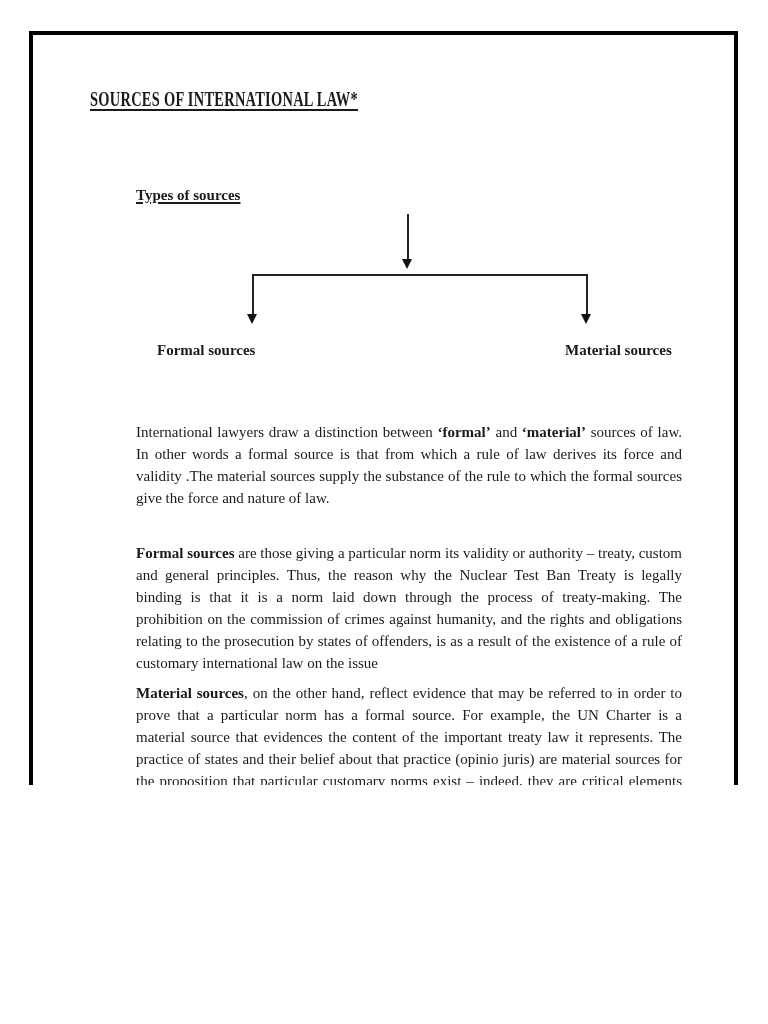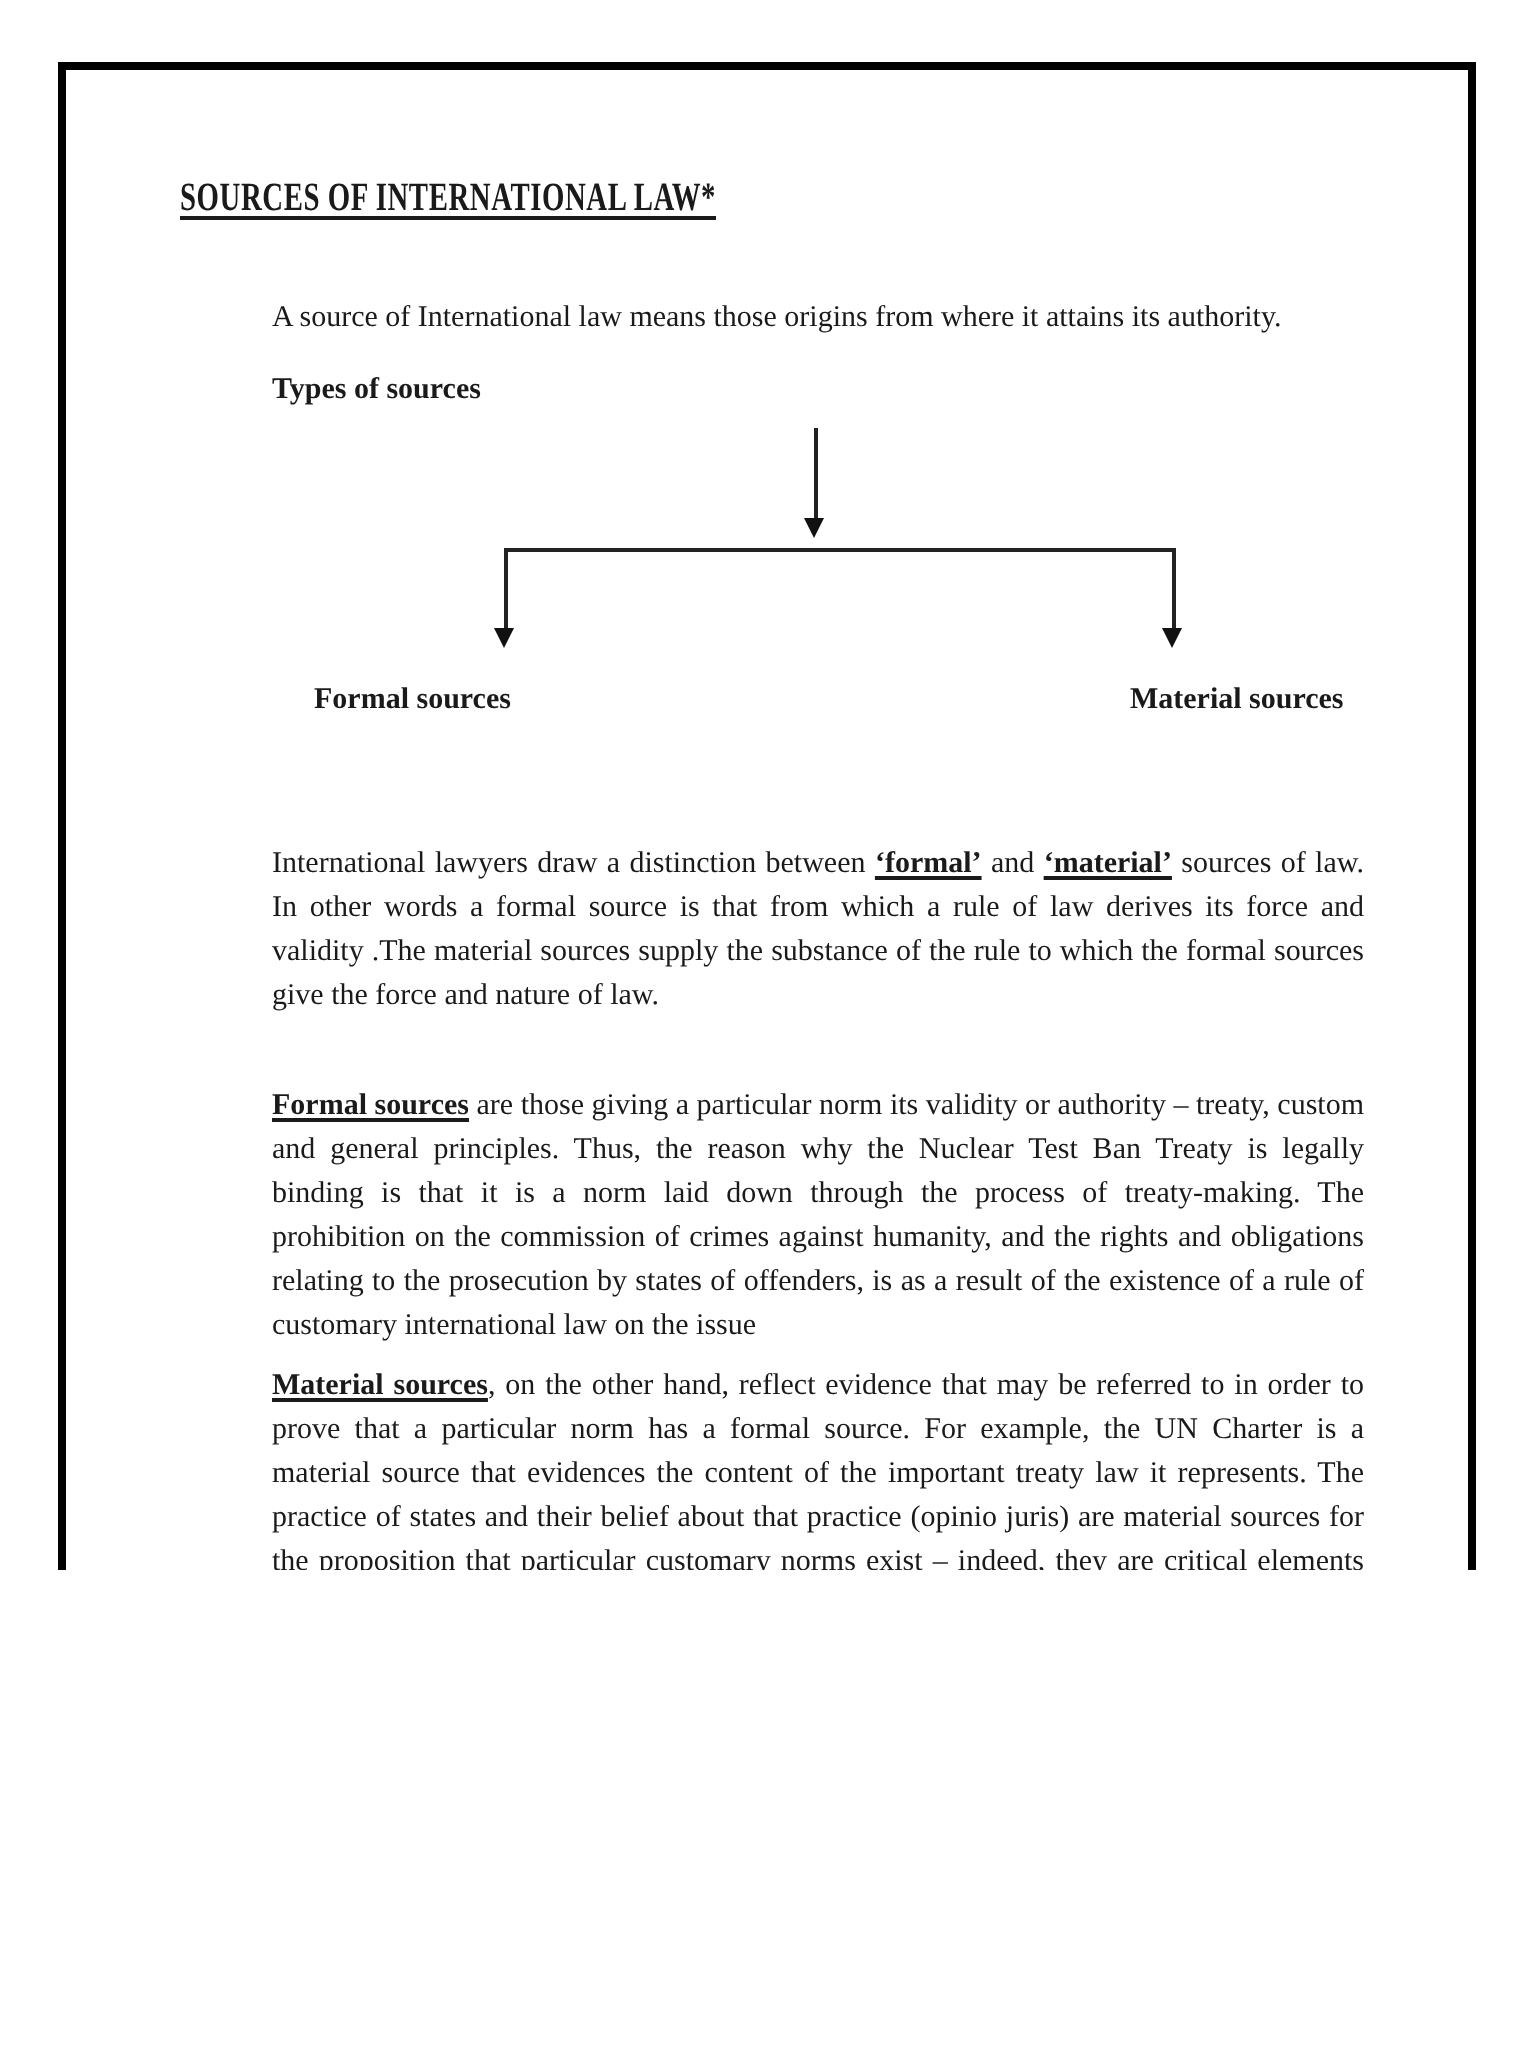--- a/index.html
+++ b/index.html
@@ -42,20 +42,21 @@
     line-height: 22px;
     white-space: nowrap;
   }
   .types-heading {
     position: absolute;
     left: 136px; top: 184px;
     margin: 0;
     font-size: 15px;
     font-weight: bold;
     line-height: 22px;
+    text-decoration: underline;
     text-decoration-thickness: 1.5px;
     text-underline-offset: 2px;
   }
   .vline { position: absolute; width: 1.5px; background: #222222; }
   .hline { position: absolute; height: 1.5px; background: #222222; }
   .arrowhead {
     position: absolute;
     width: 0; height: 0;
     border-left: 5.5px solid transparent;
     border-right: 5.5px solid transparent;
@@ -85,21 +86,20 @@
     margin: 0;
     font-size: 15px;
     line-height: 22px;
     text-align: justify;
   }
   .para-1 { top: 421px; }
   .para-2 { top: 542px; }
   .para-3 { top: 672px; margin-top: 10px; }
   .seg-bold-underline {
     font-weight: bold;
-    text-decoration: underline;
     text-decoration-thickness: 1.5px;
     text-underline-offset: 2px;
   }
   .page-number {
     position: absolute;
     left: 640px; top: 942px;
     width: 40px;
     text-align: right;
     font-size: 13.5px;
     color: #333333;
@@ -107,21 +107,20 @@
 </style>
 </head>
 <body>
 
 <div class="canvas">
 
   <div class="page-border"></div>
 
   <h1 class="doc-title">SOURCES OF INTERNATIONAL LAW*</h1>
 
-  <p class="intro-line">A source of International law means those origins from where it attains its authority.</p>
 
   <h2 class="types-heading">Types of sources</h2>
 
   <div class="vline vline-center"></div>
   <div class="arrowhead head-center"></div>
   <div class="hline hline-branch"></div>
   <div class="vline vline-left"></div>
   <div class="arrowhead head-left"></div>
   <div class="vline vline-right"></div>
   <div class="arrowhead head-right"></div>

